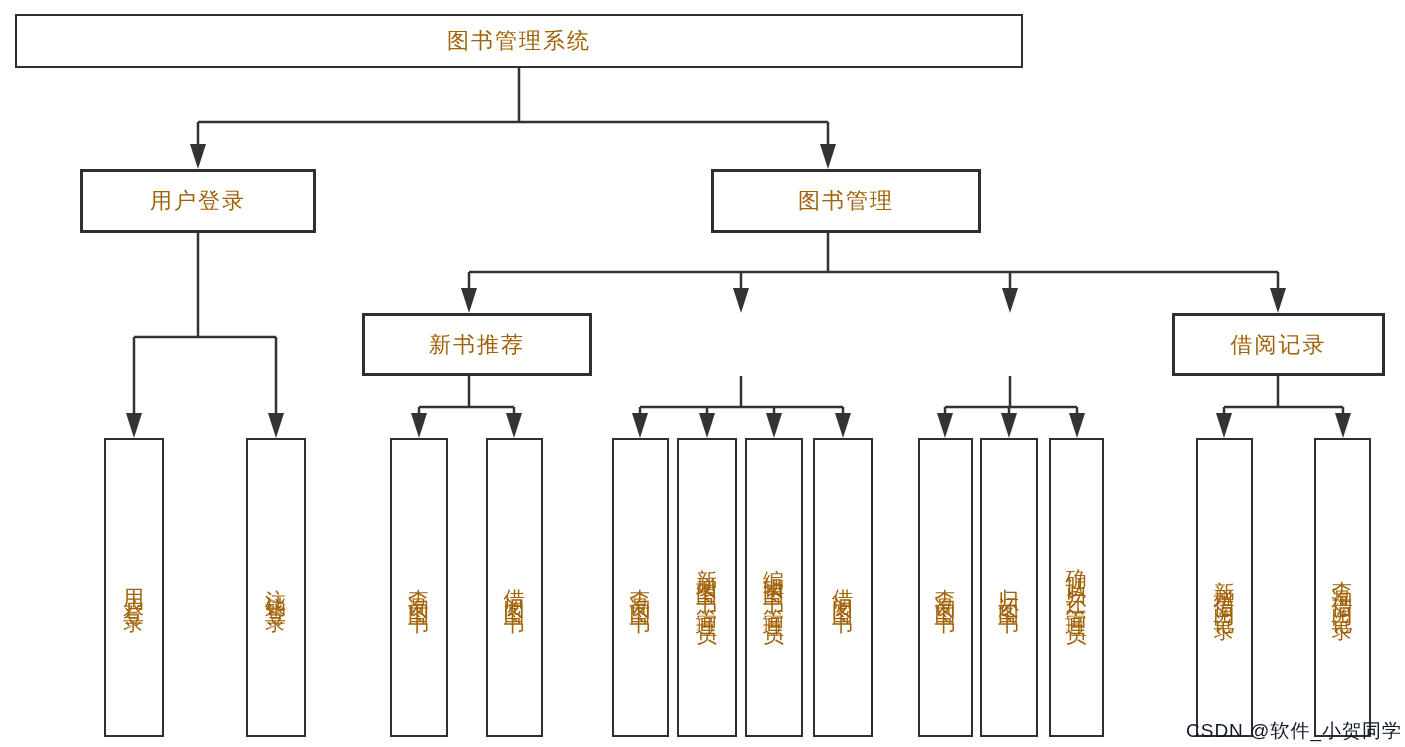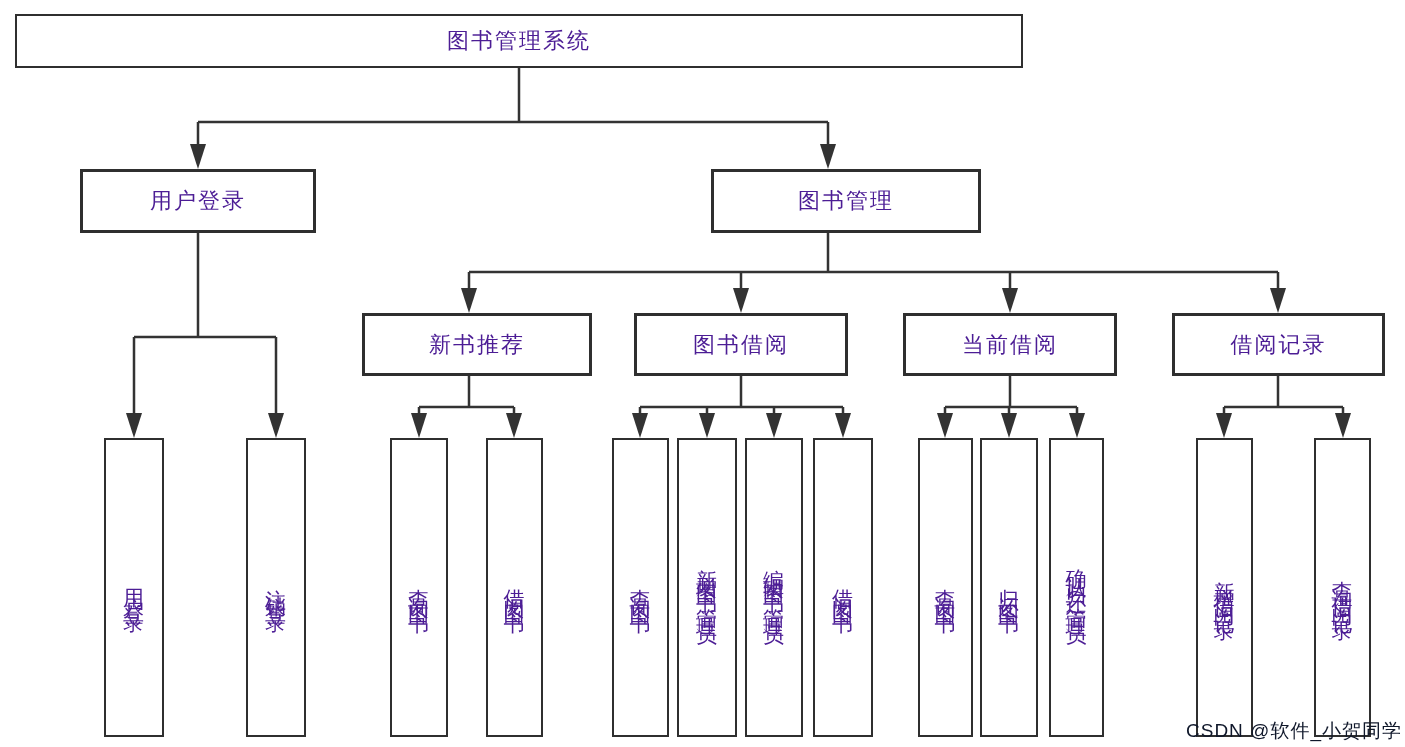--- a/index.html
+++ b/index.html
@@ -4,21 +4,21 @@
 <style>
   html,body{margin:0;padding:0;background:#ffffff;}
   .canvas{
     position:relative;width:1405px;height:747px;background:#ffffff;
     font-family:"Liberation Sans",sans-serif;overflow:hidden;
   }
   svg.wires{position:absolute;left:0;top:0;width:1405px;height:747px;}
   .box{
     position:absolute;box-sizing:border-box;background:#ffffff;
     border:2px solid #2f2f2f;display:flex;align-items:center;justify-content:center;
-    color:#4c1d95;z-index:2;
+    color:#a16207;z-index:2;
   }
   .lv2,.lv3{border-width:3px;}
   .hlbl{font-size:22px;letter-spacing:2px;white-space:nowrap;}
   .vlbl{
     writing-mode:vertical-rl;text-orientation:mixed;
     font-size:21px;line-height:1;letter-spacing:8px;white-space:nowrap;
   }
   .watermark{
     position:absolute;left:1186px;top:718px;z-index:5;
     font-size:19px;letter-spacing:1px;color:#0f172a;white-space:nowrap;
@@ -69,26 +69,20 @@
   <div class="box lv2" style="left:80px;top:169px;width:236px;height:64px">
     <span class="hlbl">用户登录</span>
   </div>
   <div class="box lv2" style="left:711px;top:169px;width:270px;height:64px">
     <span class="hlbl">图书管理</span>
   </div>
 
   <div class="box lv3" style="left:362px;top:313px;width:230px;height:63px">
     <span class="hlbl">新书推荐</span>
   </div>
-  <div class="box lv3" style="left:634px;top:313px;width:214px;height:63px">
-    <span class="hlbl">图书借阅</span>
-  </div>
-  <div class="box lv3" style="left:903px;top:313px;width:214px;height:63px">
-    <span class="hlbl">当前借阅</span>
-  </div>
   <div class="box lv3" style="left:1172px;top:313px;width:213px;height:63px">
     <span class="hlbl">借阅记录</span>
   </div>
 
   <div class="box" style="left:104px;top:438px;width:60px;height:299px">
     <span class="vlbl">用户登录</span>
   </div>
   <div class="box" style="left:246px;top:438px;width:60px;height:299px">
     <span class="vlbl">注销登录</span>
   </div>

